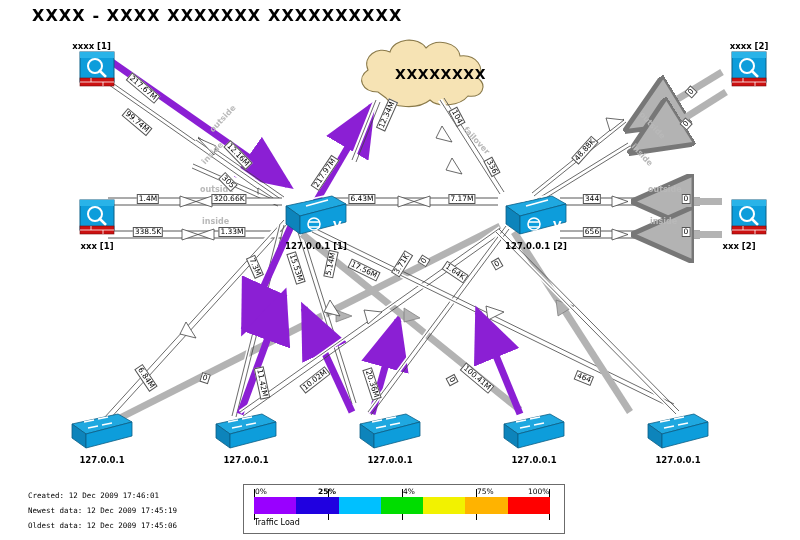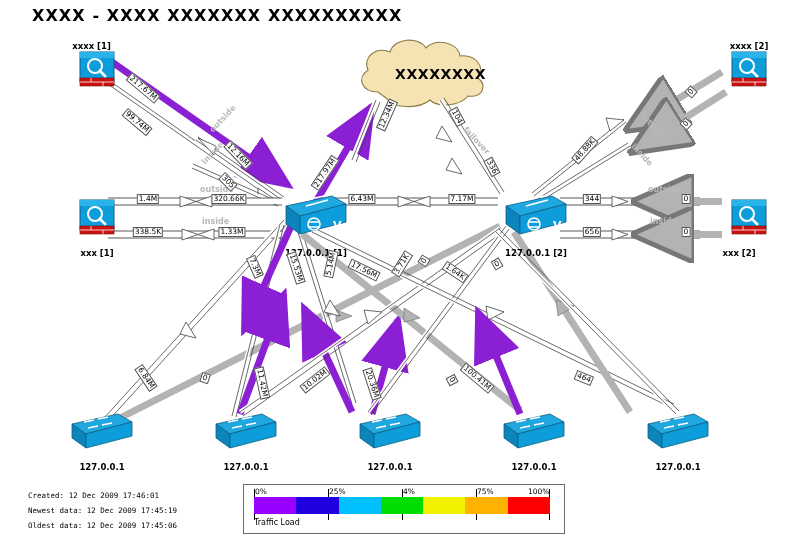--- a/index.html
+++ b/index.html
@@ -5,21 +5,21 @@
   html,body{margin:0;padding:0;background:#ffffff;}
   body{width:800px;height:540px;position:relative;overflow:hidden;
        font-family:"DejaVu Sans","Liberation Sans",sans-serif;}
   #map{position:absolute;left:0;top:0;width:800px;height:540px;}
   .title{position:absolute;left:32px;top:6px;font-size:16px;font-weight:bold;
          letter-spacing:1.1px;color:#000;white-space:nowrap;}
   .node{position:absolute;}
   .node .cap{position:absolute;white-space:nowrap;font-size:8.5px;font-weight:bold;
              color:#000;left:50%;transform:translateX(-50%);}
   .cap-top{top:-11px;}
-  .cap-bot{top:100%;margin-top:14px;text-align:right;}
+  .cap-bot{top:100%;margin-top:7px;text-align:right;}
   .lbl{position:absolute;background:#fff;border:1px solid #555;color:#000;
        font-size:7.5px;line-height:8px;padding:0 1px;white-space:nowrap;
        transform-origin:50% 50%;}
   .ifname{position:absolute;font-size:8px;color:#b9b9b9;white-space:nowrap;
           font-weight:bold;}
   .footer{position:absolute;left:28px;top:488px;font-size:7.5px;line-height:15px;
           color:#000;font-family:"DejaVu Sans Mono","Liberation Mono",monospace;}
   .scalebox{position:absolute;left:243px;top:484px;width:320px;height:48px;
             background:#fff;border:1px solid #6b6b6b;}
   .scale-grad{position:absolute;left:10px;top:12px;width:296px;height:17px;}
@@ -418,21 +418,21 @@
       <span style="background: rgb(0, 192, 255); width: 14.2857%;"></span>
       <span style="background: rgb(0, 221, 0); width: 14.2857%;"></span>
       <span style="background: rgb(242, 242, 0); width: 14.2857%;"></span>
       <span style="background: rgb(255, 179, 0); width: 14.2857%;"></span>
       <span style="background: rgb(255, 0, 0); width: 14.2857%;"></span>
     </div>
   <div id="scaleTicks">
       <div class="scale-tick" style="left: 11px;">0%</div>
       <div class="scale-mark" style="left: 10px;"></div>
       <div class="scale-mark" style="top: 4px; height: 8px; left: 10px;"></div>
-      <div class="scale-tick" style="left: 85px;">25%</div>
+      <div class="scale-tick" style="left: 74px; font-weight: bold;">25%</div>
       <div class="scale-mark" style="left: 84px;"></div>
       <div class="scale-mark" style="top: 4px; height: 8px; left: 84px;"></div>
       <div class="scale-tick" style="left: 159px;">4%</div>
       <div class="scale-mark" style="left: 158px;"></div>
       <div class="scale-mark" style="top: 4px; height: 8px; left: 158px;"></div>
       <div class="scale-tick" style="left: 233px;">75%</div>
       <div class="scale-mark" style="left: 232px;"></div>
       <div class="scale-mark" style="top: 4px; height: 8px; left: 232px;"></div>
       <div class="scale-tick" style="left: 284px;">100%</div>
       <div class="scale-mark" style="left: 305px;"></div>

